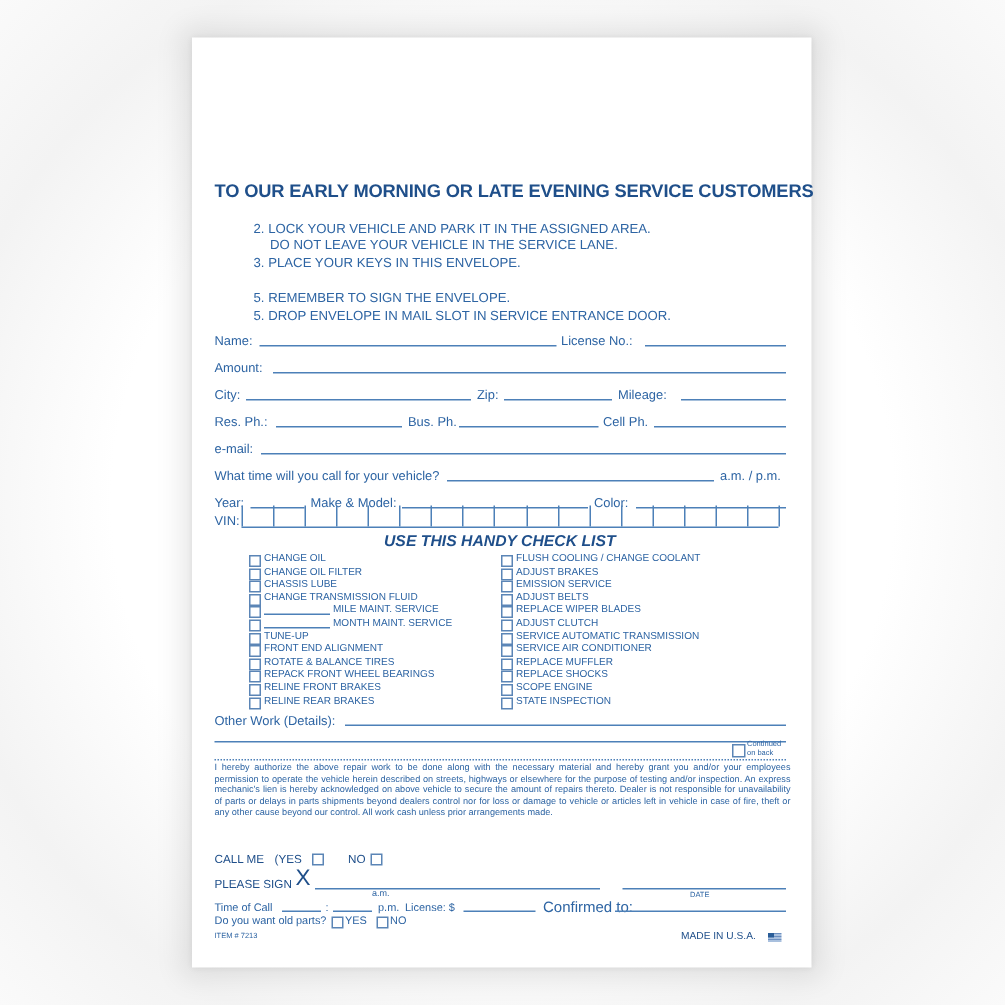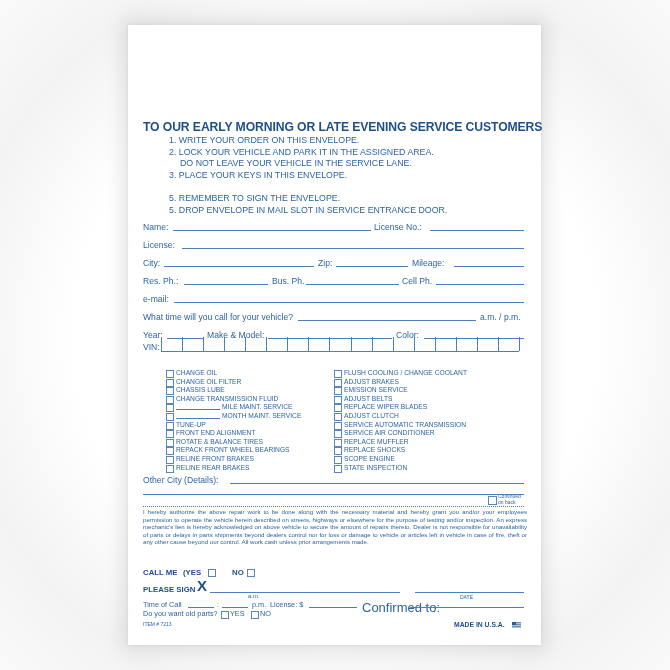--- a/index.html
+++ b/index.html
@@ -17,46 +17,45 @@
   .title { left:15px; top:95px; font-size:12.2px; font-weight:bold; color:#1f4f8a; letter-spacing:-0.1px; }
   .instr { font-size:8.8px; color:#2d64a3; left:41px; }
   .lbl { font-size:8.6px; color:#2d64a3; }
   .line { position:absolute; height:0; border-bottom:1px solid #4d80b8; }
   .vin-box { position:absolute; top:312px; height:14px; border-left:1px solid #4d80b8; }
   .vin-base { position:absolute; top:326px; left:33px; width:358px; border-bottom:1px solid #4d80b8; }
   .check-title { left:128px; top:330px; font-size:10.5px; font-weight:bold; font-style:italic; color:#1f4f8a; }
   .cb { position:absolute; width:6px; height:6px; border:1px solid #5b85b6; background:#fff; }
   .ci { position:absolute; font-size:6.7px; color:#2d64a3; white-space:nowrap; }
   .para { position:absolute; left:15px; width:384px; font-size:6.1px; line-height:7.6px; color:#2d64a3; text-align:justify; }
-  .bold { font-weight:bold; }
+  .bold { font-weight:normal; }
   .flag {
     position:absolute; width:9px; height:6px;
     background: repeating-linear-gradient(180deg, #6c8fc0 0 1px, #a9c0de 1px 2px);
   }
   .flag::before { content:""; position:absolute; left:0; top:0; width:4px; height:3px; background:#2a5d98; }
 </style>
 </head>
 <body>
 
 <div class="envelope">
 
   <div class="abs title">TO OUR  EARLY MORNING OR LATE EVENING SERVICE CUSTOMERS</div>
-  <div class="abs instr" style="top:110px">1.  WRITE YOUR ORDER ON THIS ENVELOPE.</div>
   <div class="abs instr" style="top:122px">2.  LOCK YOUR VEHICLE AND PARK IT IN THE ASSIGNED AREA.</div>
   <div class="abs instr" style="top:133px;left:52px">DO NOT LEAVE YOUR VEHICLE IN THE SERVICE LANE.</div>
   <div class="abs instr" style="top:145px">3.  PLACE YOUR KEYS IN THIS ENVELOPE.</div>
   <div class="abs instr" style="top:168px">5.  REMEMBER TO SIGN THE ENVELOPE.</div>
   <div class="abs instr" style="top:180px">5.  DROP ENVELOPE IN MAIL SLOT IN SERVICE ENTRANCE DOOR.</div>
 
   <div class="abs lbl" style="left:15px;top:197px">Name:</div>
   <div class="line" style="left:45px;top:205px;width:198px"></div>
   <div class="abs lbl" style="left:246px;top:197px">License No.:</div>
   <div class="line" style="left:302px;top:205px;width:94px"></div>
 
-  <div class="abs lbl" style="left:15px;top:215px">License:</div>
+  <div class="abs lbl" style="left:15px;top:215px">Amount:</div>
   <div class="line" style="left:54px;top:223px;width:342px"></div>
 
   <div class="abs lbl" style="left:15px;top:233px">City:</div>
   <div class="line" style="left:36px;top:241px;width:150px"></div>
   <div class="abs lbl" style="left:190px;top:233px">Zip:</div>
   <div class="line" style="left:208px;top:241px;width:72px"></div>
   <div class="abs lbl" style="left:284px;top:233px">Mileage:</div>
   <div class="line" style="left:326px;top:241px;width:70px"></div>
 
   <div class="abs lbl" style="left:15px;top:251px">Res. Ph.:</div>
@@ -96,20 +95,21 @@
       <div class="vin-box" style="left: 243.588px;"></div>
       <div class="vin-box" style="left: 264.647px;"></div>
       <div class="vin-box" style="left: 285.706px;"></div>
       <div class="vin-box" style="left: 306.765px;"></div>
       <div class="vin-box" style="left: 327.824px;"></div>
       <div class="vin-box" style="left: 348.882px;"></div>
       <div class="vin-box" style="left: 369.941px;"></div>
       <div class="vin-box" style="left: 391px;"></div>
     </div>
 
+  <div class="abs check-title">USE THIS HANDY CHECK LIST</div>
   <div id="checklist-left">
       <div class="cb" style="left: 38px; top: 345px;"></div>
       <div class="ci" style="left: 48px; top: 344px;">CHANGE OIL</div>
       <div class="cb" style="left: 38px; top: 353.6px;"></div>
       <div class="ci" style="left: 48px; top: 352.6px;">CHANGE OIL FILTER</div>
       <div class="cb" style="left: 38px; top: 362.2px;"></div>
       <div class="ci" style="left: 48px; top: 361.2px;">CHASSIS LUBE</div>
       <div class="cb" style="left: 38px; top: 370.8px;"></div>
       <div class="ci" style="left: 48px; top: 369.8px;">CHANGE TRANSMISSION FLUID</div>
       <div class="cb" style="left: 38px; top: 379.4px;"></div>
@@ -151,21 +151,21 @@
       <div class="cb" style="left: 206px; top: 413.8px;"></div>
       <div class="ci" style="left: 216px; top: 412.8px;">REPLACE MUFFLER</div>
       <div class="cb" style="left: 206px; top: 422.4px;"></div>
       <div class="ci" style="left: 216px; top: 421.4px;">REPLACE SHOCKS</div>
       <div class="cb" style="left: 206px; top: 431px;"></div>
       <div class="ci" style="left: 216px; top: 430px;">SCOPE ENGINE</div>
       <div class="cb" style="left: 206px; top: 439.6px;"></div>
       <div class="ci" style="left: 216px; top: 438.6px;">STATE INSPECTION</div>
     </div>
 
-  <div class="abs lbl" style="left:15px;top:450px">Other City (Details):</div>
+  <div class="abs lbl" style="left:15px;top:450px">Other Work (Details):</div>
   <div class="line" style="left:102px;top:458px;width:294px"></div>
   <div class="line" style="left:15px;top:469px;width:381px"></div>
   <div class="cb" style="left:360px;top:471px;width:7px;height:7px"></div>
   <div class="abs" style="left:370px;top:469px;font-size:5px;line-height:5.5px;color:#2d64a3">
     <div>Continued</div>
     <div>on back</div>
   </div>
   <div class="line" style="left:15px;top:481px;width:381px;border-bottom:1px dotted #4d80b8"></div>
 
   <div class="para" style="top:483px">I hereby authorize the above repair work to be done along with the necessary material and hereby grant you and/or your employees permission to operate the vehicle herein described on streets, highways or elsewhere for the purpose of testing and/or inspection.  An express mechanic's lien is hereby acknowledged on above vehicle to secure the amount of repairs thereto.  Dealer is not responsible for unavailability of parts or delays in parts shipments beyond dealers control nor for loss or damage to vehicle or articles left in vehicle in case of fire, theft or any other cause beyond our control.  All work cash unless prior arrangements made.</div>
@@ -183,21 +183,21 @@
   <div class="abs" style="left:120px;top:568px;font-size:6px;color:#2d64a3">a.m.</div>
   <div class="abs" style="left:332px;top:569px;font-size:5px;color:#2d64a3">DATE</div>
 
   <div class="abs" style="left:15px;top:575px;font-size:7.3px;color:#2d64a3">Time of Call</div>
   <div class="line" style="left:60px;top:582px;width:26px"></div>
   <div class="abs" style="left:89px;top:575px;font-size:7.3px;color:#2d64a3">:</div>
   <div class="line" style="left:94px;top:582px;width:26px"></div>
   <div class="abs" style="left:124px;top:575px;font-size:7.3px;color:#2d64a3">p.m.</div>
   <div class="abs" style="left:142px;top:575px;font-size:7.3px;color:#2d64a3">License: $</div>
   <div class="line" style="left:181px;top:582px;width:48px"></div>
-  <div class="abs" style="left:234px;top:575px;font-size:13px;color:#2d64a3">Confirmed to:</div>
+  <div class="abs" style="left:234px;top:575px;font-size:10px;color:#2d64a3">Confirmed to:</div>
   <div class="line" style="left:282px;top:582px;width:114px"></div>
 
   <div class="abs" style="left:15px;top:584px;font-size:7.3px;color:#2d64a3">Do you want old parts?</div>
   <div class="cb" style="left:93px;top:586px;width:6px;height:6px"></div>
   <div class="abs" style="left:102px;top:584px;font-size:7.3px;color:#2d64a3">YES</div>
   <div class="cb" style="left:123px;top:586px;width:6px;height:6px"></div>
   <div class="abs" style="left:132px;top:584px;font-size:7.3px;color:#2d64a3">NO</div>
 
   <div class="abs" style="left:15px;top:596px;font-size:5px;color:#2d64a3">ITEM # 7213</div>
   <div class="abs bold" style="left:326px;top:596px;font-size:6.8px;color:#1f4f8a">MADE IN U.S.A.</div>

